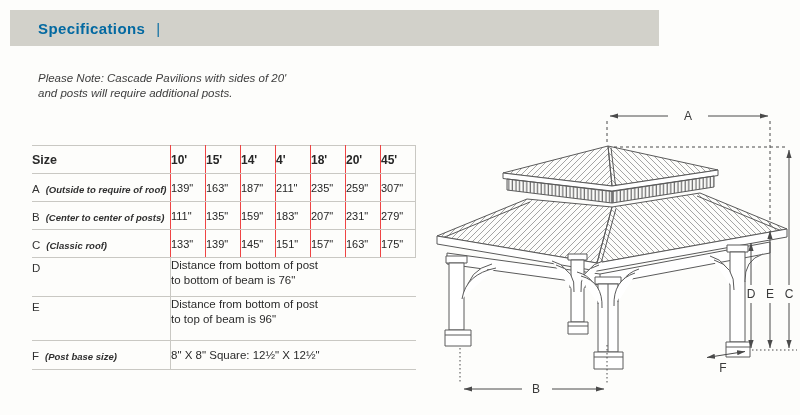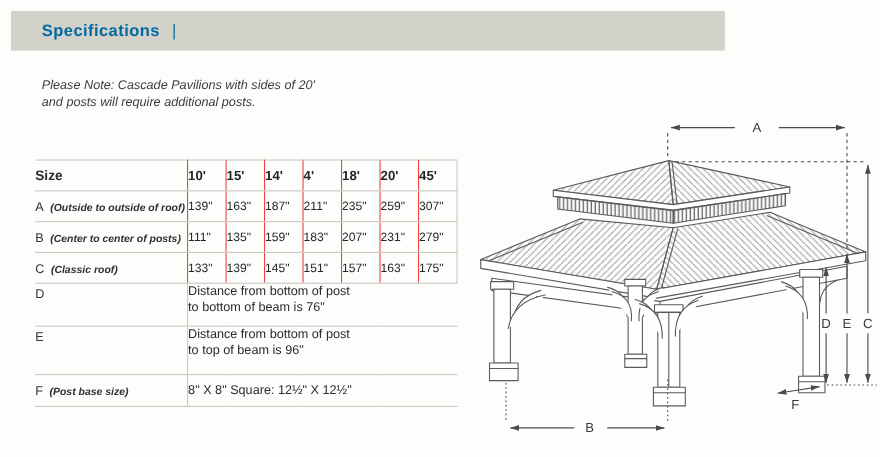--- a/index.html
+++ b/index.html
@@ -69,21 +69,21 @@
     <td class="val">10'</td>
     <td class="val">15'</td>
     <td class="val">14'</td>
     <td class="val">4'</td>
     <td class="val">18'</td>
     <td class="val">20'</td>
     <td class="val lastv">45'</td>
   </tr>
   <tr class="r28">
     <td class="lbl">
-      <span class="letter">A</span><span class="desc">(Outside to outside of roof)</span>
+      <span class="letter">A</span><span class="desc">(Outside to require of roof)</span>
     </td>
     <td class="val">139"</td>
     <td class="val">163"</td>
     <td class="val">187"</td>
     <td class="val">211"</td>
     <td class="val">235"</td>
     <td class="val">259"</td>
     <td class="val lastv">307"</td>
   </tr>
   <tr class="r28">

